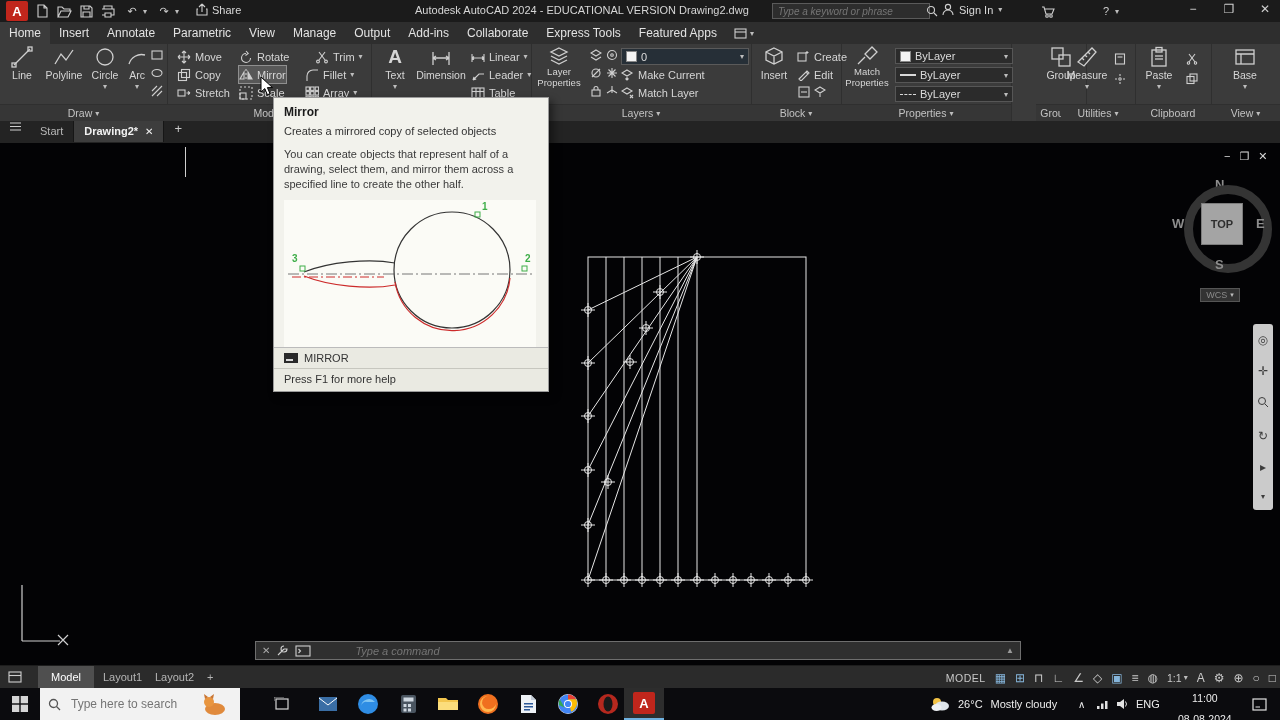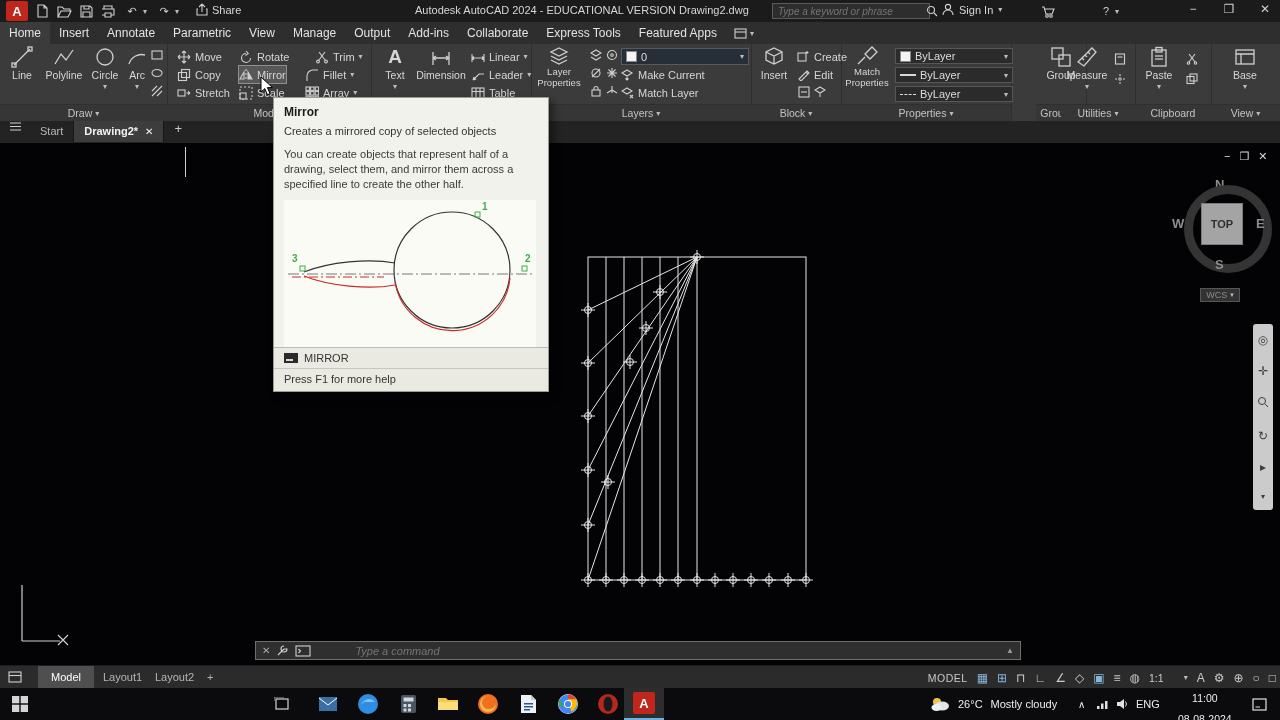--- a/index.html
+++ b/index.html
@@ -742,39 +742,51 @@
     <span style="font-size:10.5px;letter-spacing:.5px">MODEL</span>
     <span class="sbi on">▦</span>
     <span class="sbi on">⊞</span>
     <span class="sbi">⊓</span>
     <span class="sbi">∟</span>
     <span class="sbi">∠</span>
     <span class="sbi">◇</span>
     <span class="sbi on">▣</span>
     <span class="sbi">≡</span>
     <span class="sbi">◍</span>
-    <span style="display:flex;align-items:center;gap:20px">
+    <span style="display:flex;align-items:center;gap:2px">
       <span style="font-size:10.5px">1:1</span>
       <span class="cdn">▾</span>
     </span>
     <span class="sbi">A</span>
     <span class="sbi">⚙</span>
     <span class="sbi">⊕</span>
     <span class="sbi">○</span>
     <span class="sbi">□</span>
   </div>
 </div>
 
 <div class="taskbar">
   <div class="appslot" style="left:0">
     <svg width="16" height="16">
       <rect x="0" y="0" width="7.3" height="7.3" fill="#d5d5d5"></rect>
           <rect x="8.7" y="0" width="7.3" height="7.3" fill="#d5d5d5"></rect>
       <rect x="0" y="8.7" width="7.3" height="7.3" fill="#d5d5d5"></rect>
           <rect x="8.7" y="8.7" width="7.3" height="7.3" fill="#d5d5d5"></rect>
+    </svg>
+  </div>
+  <div class="tb-search">
+    <svg width="13" height="13">
+          <circle cx="5.5" cy="5.5" r="4" stroke="#555" fill="none" stroke-width="1.3"></circle>
+          <line x1="8.5" y1="8.5" x2="12" y2="12" stroke="#555" stroke-width="1.3"></line>
+        </svg>
+    <input placeholder="Type here to search" style="">
+    <svg width="26" height="22">
+      <ellipse cx="14" cy="16" rx="10" ry="6" fill="#e08a3c"></ellipse>
+      <circle cx="8" cy="9" r="5" fill="#e8953f"></circle>
+      <path d="M4,6 L3,1 L7,4 Z M12,6 L13,1 L9,4 Z" fill="#c97430"></path>
     </svg>
   </div>
   <div class="appslot" style="left:262px">
     <svg width="16" height="14">
           <rect x="2" y="2" width="12" height="10" stroke="#d5d5d5" fill="none" stroke-width="1.2"></rect>
           <path d="M0,4 V0 h10" stroke="#9a9a9a" fill="none"></path>
         </svg>
   </div>
   <div class="appslot" style="left:308px">
         <svg width="20" height="16">

